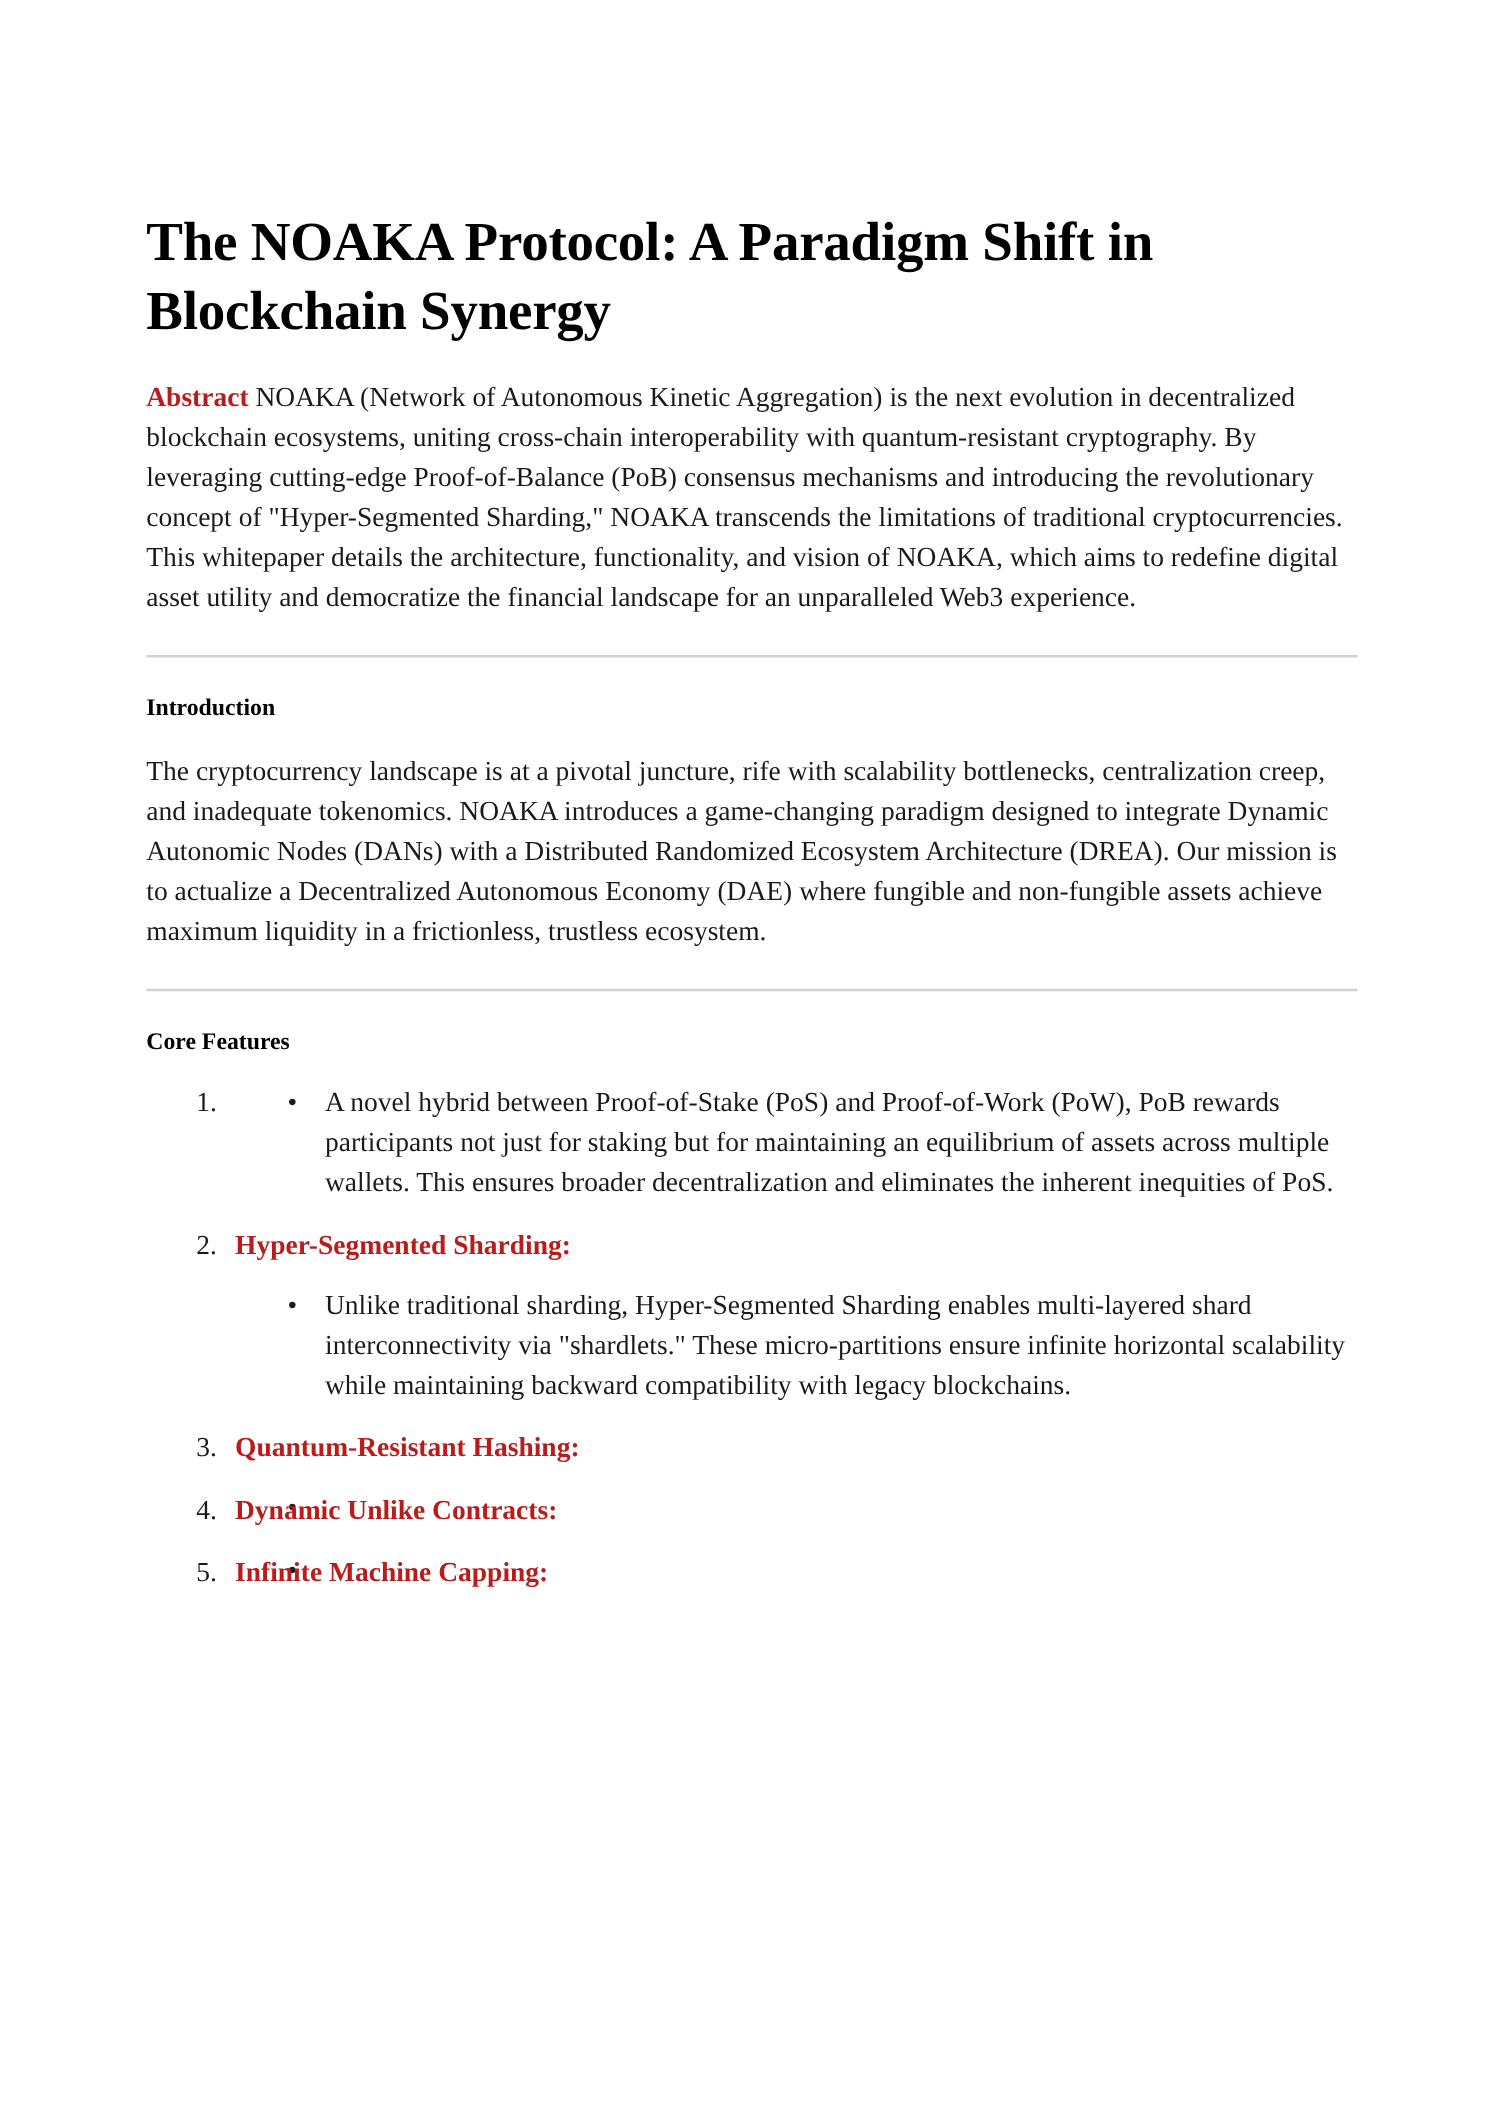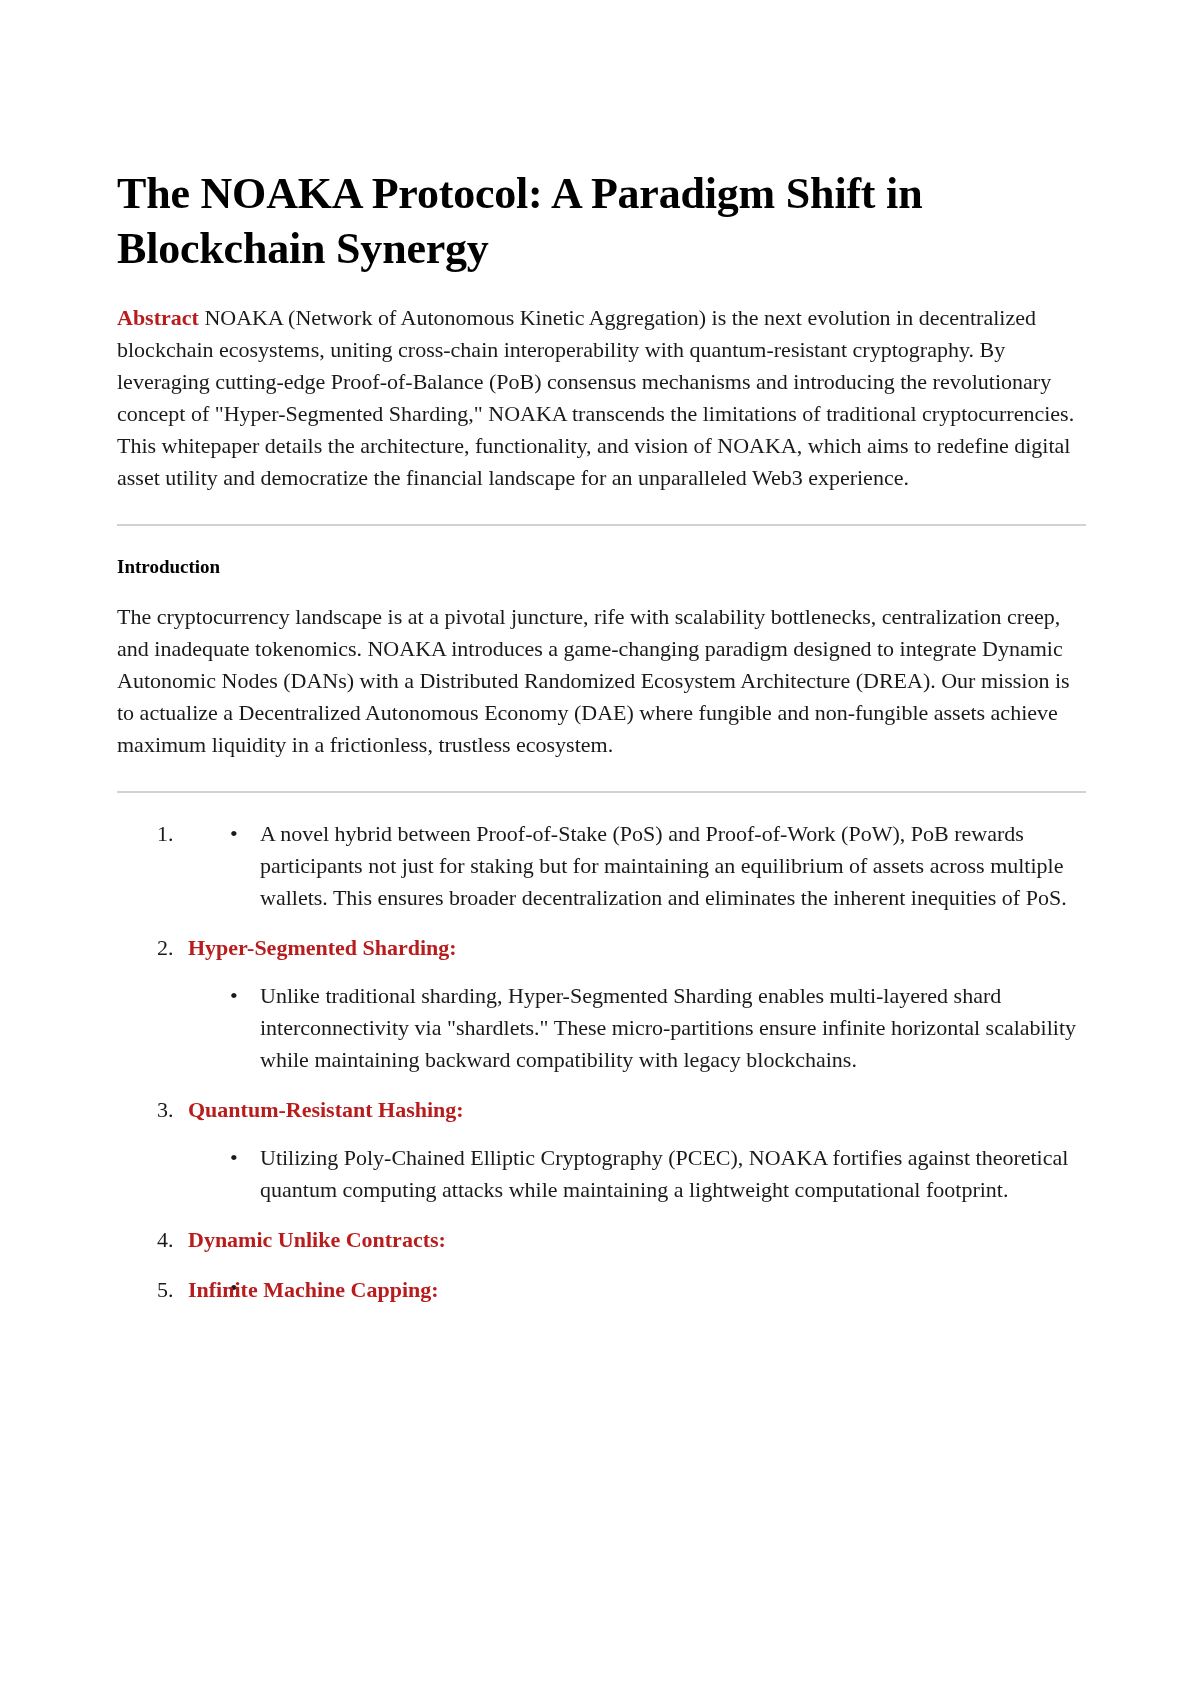--- a/index.html
+++ b/index.html
@@ -91,41 +91,42 @@
   <p class="para abstract"><strong>Abstract</strong> <span>NOAKA (Network of Autonomous Kinetic Aggregation) is the next evolution in decentralized blockchain ecosystems, uniting cross-chain interoperability with quantum-resistant cryptography. By leveraging cutting-edge Proof-of-Balance (PoB) consensus mechanisms and introducing the revolutionary concept of "Hyper-Segmented Sharding," NOAKA transcends the limitations of traditional cryptocurrencies. This whitepaper details the architecture, functionality, and vision of NOAKA, which aims to redefine digital asset utility and democratize the financial landscape for an unparalleled Web3 experience.</span></p>
 
   <hr class="divider">
 
   <h3 class="section-heading">Introduction</h3>
 
   <p class="para">The cryptocurrency landscape is at a pivotal juncture, rife with scalability bottlenecks, centralization creep, and inadequate tokenomics. NOAKA introduces a game-changing paradigm designed to integrate Dynamic Autonomic Nodes (DANs) with a Distributed Randomized Ecosystem Architecture (DREA). Our mission is to actualize a Decentralized Autonomous Economy (DAE) where fungible and non-fungible assets achieve maximum liquidity in a frictionless, trustless ecosystem.</p>
 
   <hr class="divider">
 
+  <h3 class="section-heading">Core Features</h3>
 
   <ol class="features">
 
     <li>
       <p class="fi-title"><span class="num">1.</span></p>
       <ul class="sub">
         <li><span class="bullet">•</span><span>A novel hybrid between Proof-of-Stake (PoS) and Proof-of-Work (PoW), PoB rewards participants not just for staking but for maintaining an equilibrium of assets across multiple wallets. This ensures broader decentralization and eliminates the inherent inequities of PoS.</span></li>
       </ul>
     </li>
 
     <li>
       <p class="fi-title"><span class="num">2.</span><strong>Hyper-Segmented Sharding:</strong></p>
       <ul class="sub">
         <li><span class="bullet">•</span><span>Unlike traditional sharding, Hyper-Segmented Sharding enables multi-layered shard interconnectivity via "shardlets." These micro-partitions ensure infinite horizontal scalability while maintaining backward compatibility with legacy blockchains.</span></li>
       </ul>
     </li>
 
     <li>
       <p class="fi-title"><span class="num">3.</span><strong>Quantum-Resistant Hashing:</strong></p>
       <ul class="sub">
-        <li><span class="bullet">•</span><span>Utilizing Poly-Chained Elliptic Cryptography (PCEC), NOAKA fortifies against theoretical quantum computing attacks while maintaining a lightweight computational footprint.</span></li>
+        <li><span class="bullet">•</span></li>
       </ul>
     </li>
 
     <li>
       <p class="fi-title"><span class="num">4.</span><strong>Dynamic Unlike Contracts:</strong></p>
       <ul class="sub">
         <li><span class="bullet">•</span></li>
       </ul>
     </li>
 

